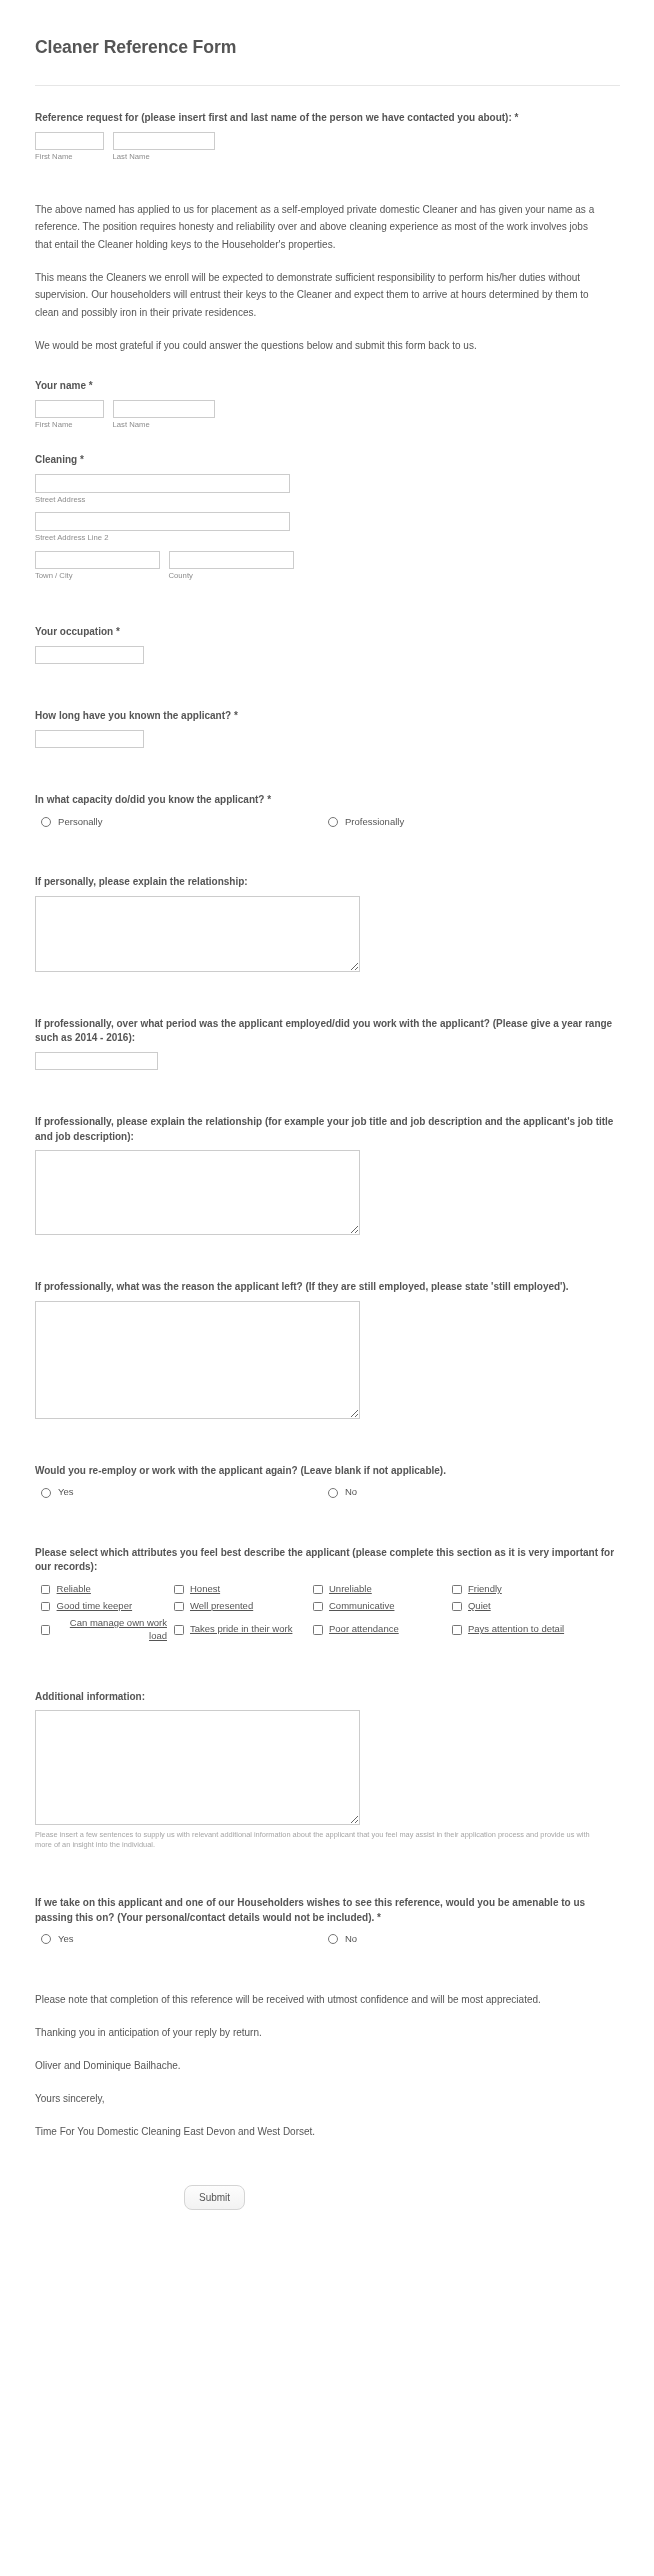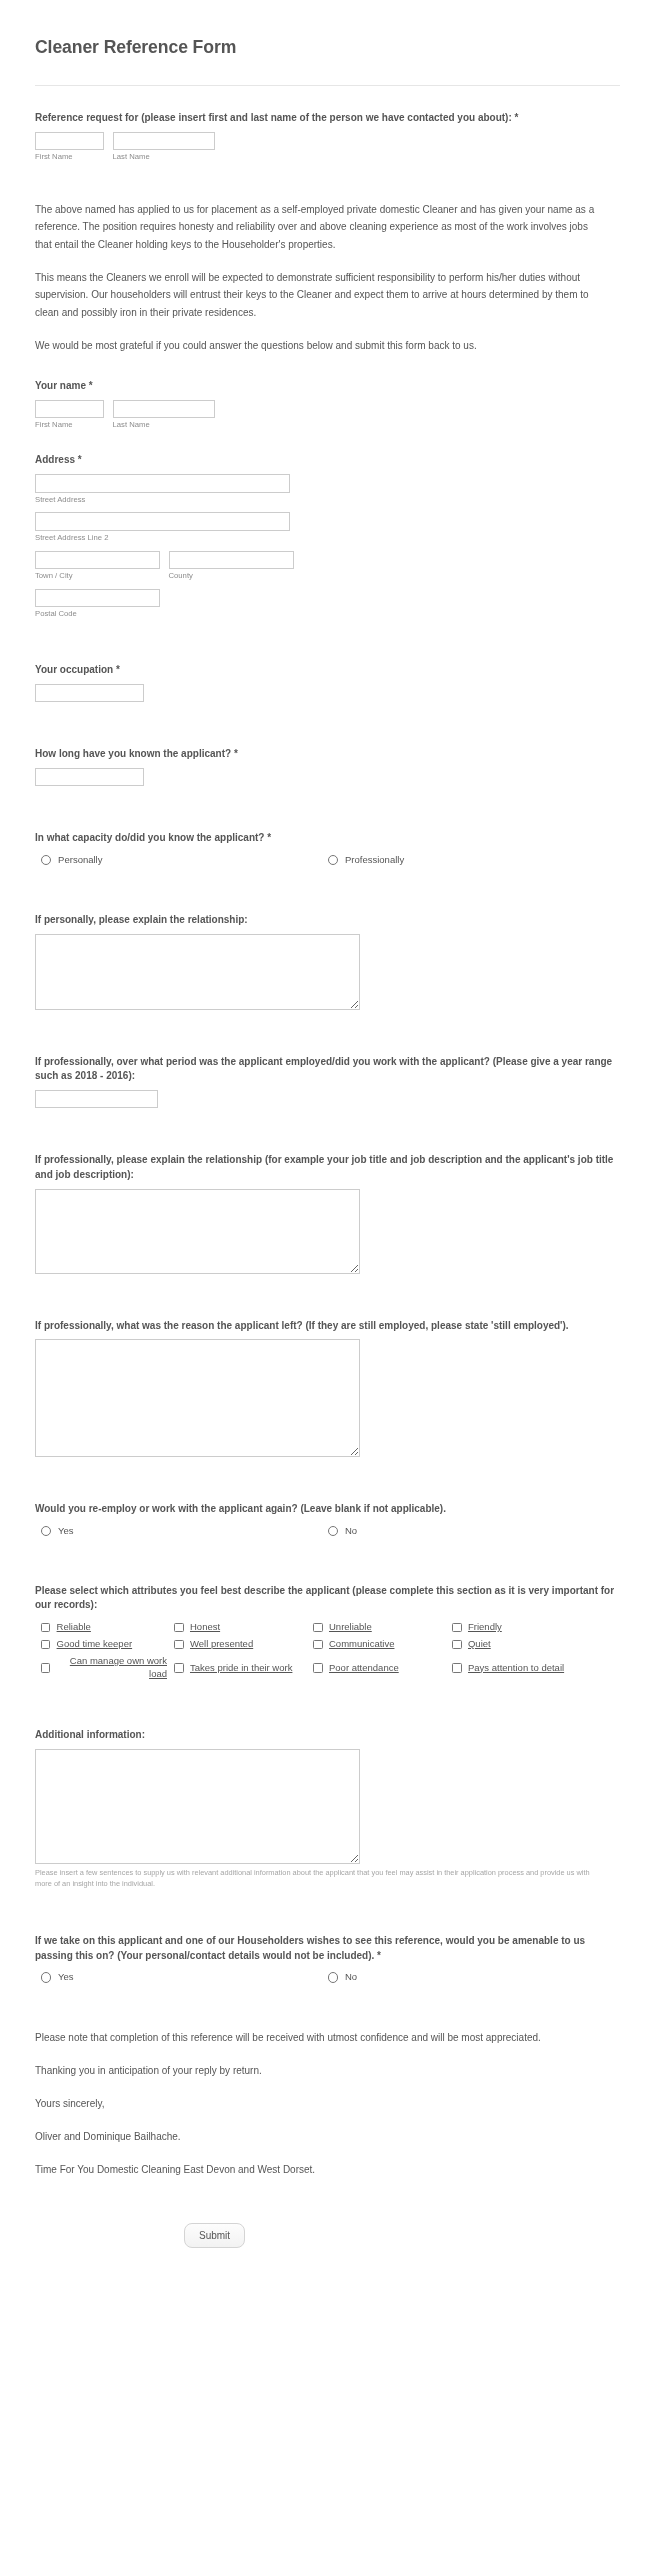--- a/index.html
+++ b/index.html
@@ -246,21 +246,21 @@
           <div class="sub-label">First Name</div>
         </div>
         <div class="col">
           <input class="txt w-last" type="text" value="" style="">
           <div class="sub-label">Last Name</div>
         </div>
       </div>
     </div>
 
     <div class="field">
-      <div class="field-label">Address *</div>
+      <div class="field-label">Cleaning *</div>
 
       <div>
         <input class="txt w-street" type="text" value="" style="">
         <div class="sub-label">Street Address</div>
       </div>
 
       <div style="margin-top:8.5px;">
         <input class="txt w-street" type="text" value="" style="">
         <div class="sub-label">Street Address Line 2</div>
       </div>
@@ -269,24 +269,20 @@
         <div class="col">
           <input class="txt w-city" type="text" value="" style="">
           <div class="sub-label">Town / City</div>
         </div>
         <div class="col">
           <input class="txt w-county" type="text" value="" style="">
           <div class="sub-label">County</div>
         </div>
       </div>
 
-      <div style="margin-top:8.5px;">
-        <input class="txt w-postal" type="text" value="" style="">
-        <div class="sub-label">Postal Code</div>
-      </div>
     </div>
 
     <div class="spacer-lg"></div>
 
     <div class="field">
       <div class="field-label">Your occupation *</div>
       <input class="txt w-occupation" type="text" value="" style="">
     </div>
 
     <div class="spacer-lg"></div>
@@ -315,21 +311,21 @@
     <div class="spacer-lg"></div>
 
     <div class="field">
       <div class="field-label">If personally, please explain the relationship:</div>
       <textarea class="ta ta-sm" style=""></textarea>
     </div>
 
     <div class="spacer-lg"></div>
 
     <div class="field">
-      <div class="field-label">If professionally, over what period was the applicant employed/did you work with the applicant? (Please give a year range such as 2018 - 2016):</div>
+      <div class="field-label">If professionally, over what period was the applicant employed/did you work with the applicant? (Please give a year range such as 2014 - 2016):</div>
       <input class="txt w-period" type="text" value="" style="">
     </div>
 
     <div class="spacer-lg"></div>
 
     <div class="field">
       <div class="field-label">If professionally, please explain the relationship (for example your job title and job description and the applicant's job title and job description):</div>
       <textarea class="ta ta-md" style=""></textarea>
     </div>
 
@@ -434,22 +430,22 @@
         <label class="radio-item">
           <span class="radio-dot"></span>
           <span class="radio-txt">No</span>
         </label>
       </div>
     </div>
 
     <div class="closing-block">
       <p class="para">Please note that completion of this reference will be received with utmost confidence and will be most appreciated.</p>
       <p class="para">Thanking you in anticipation of your reply by return.</p>
+      <p class="para">Oliver and Dominique Bailhache.</p>
       <p class="para">Yours sincerely,</p>
-      <p class="para">Oliver and Dominique Bailhache.</p>
       <p class="para">Time For You Domestic Cleaning East Devon and West Dorset.</p>
     </div>
 
     <div class="submit-row">
       <button type="button" class="submit-btn">Submit</button>
     </div>
 
   </div>
 </div>
 

